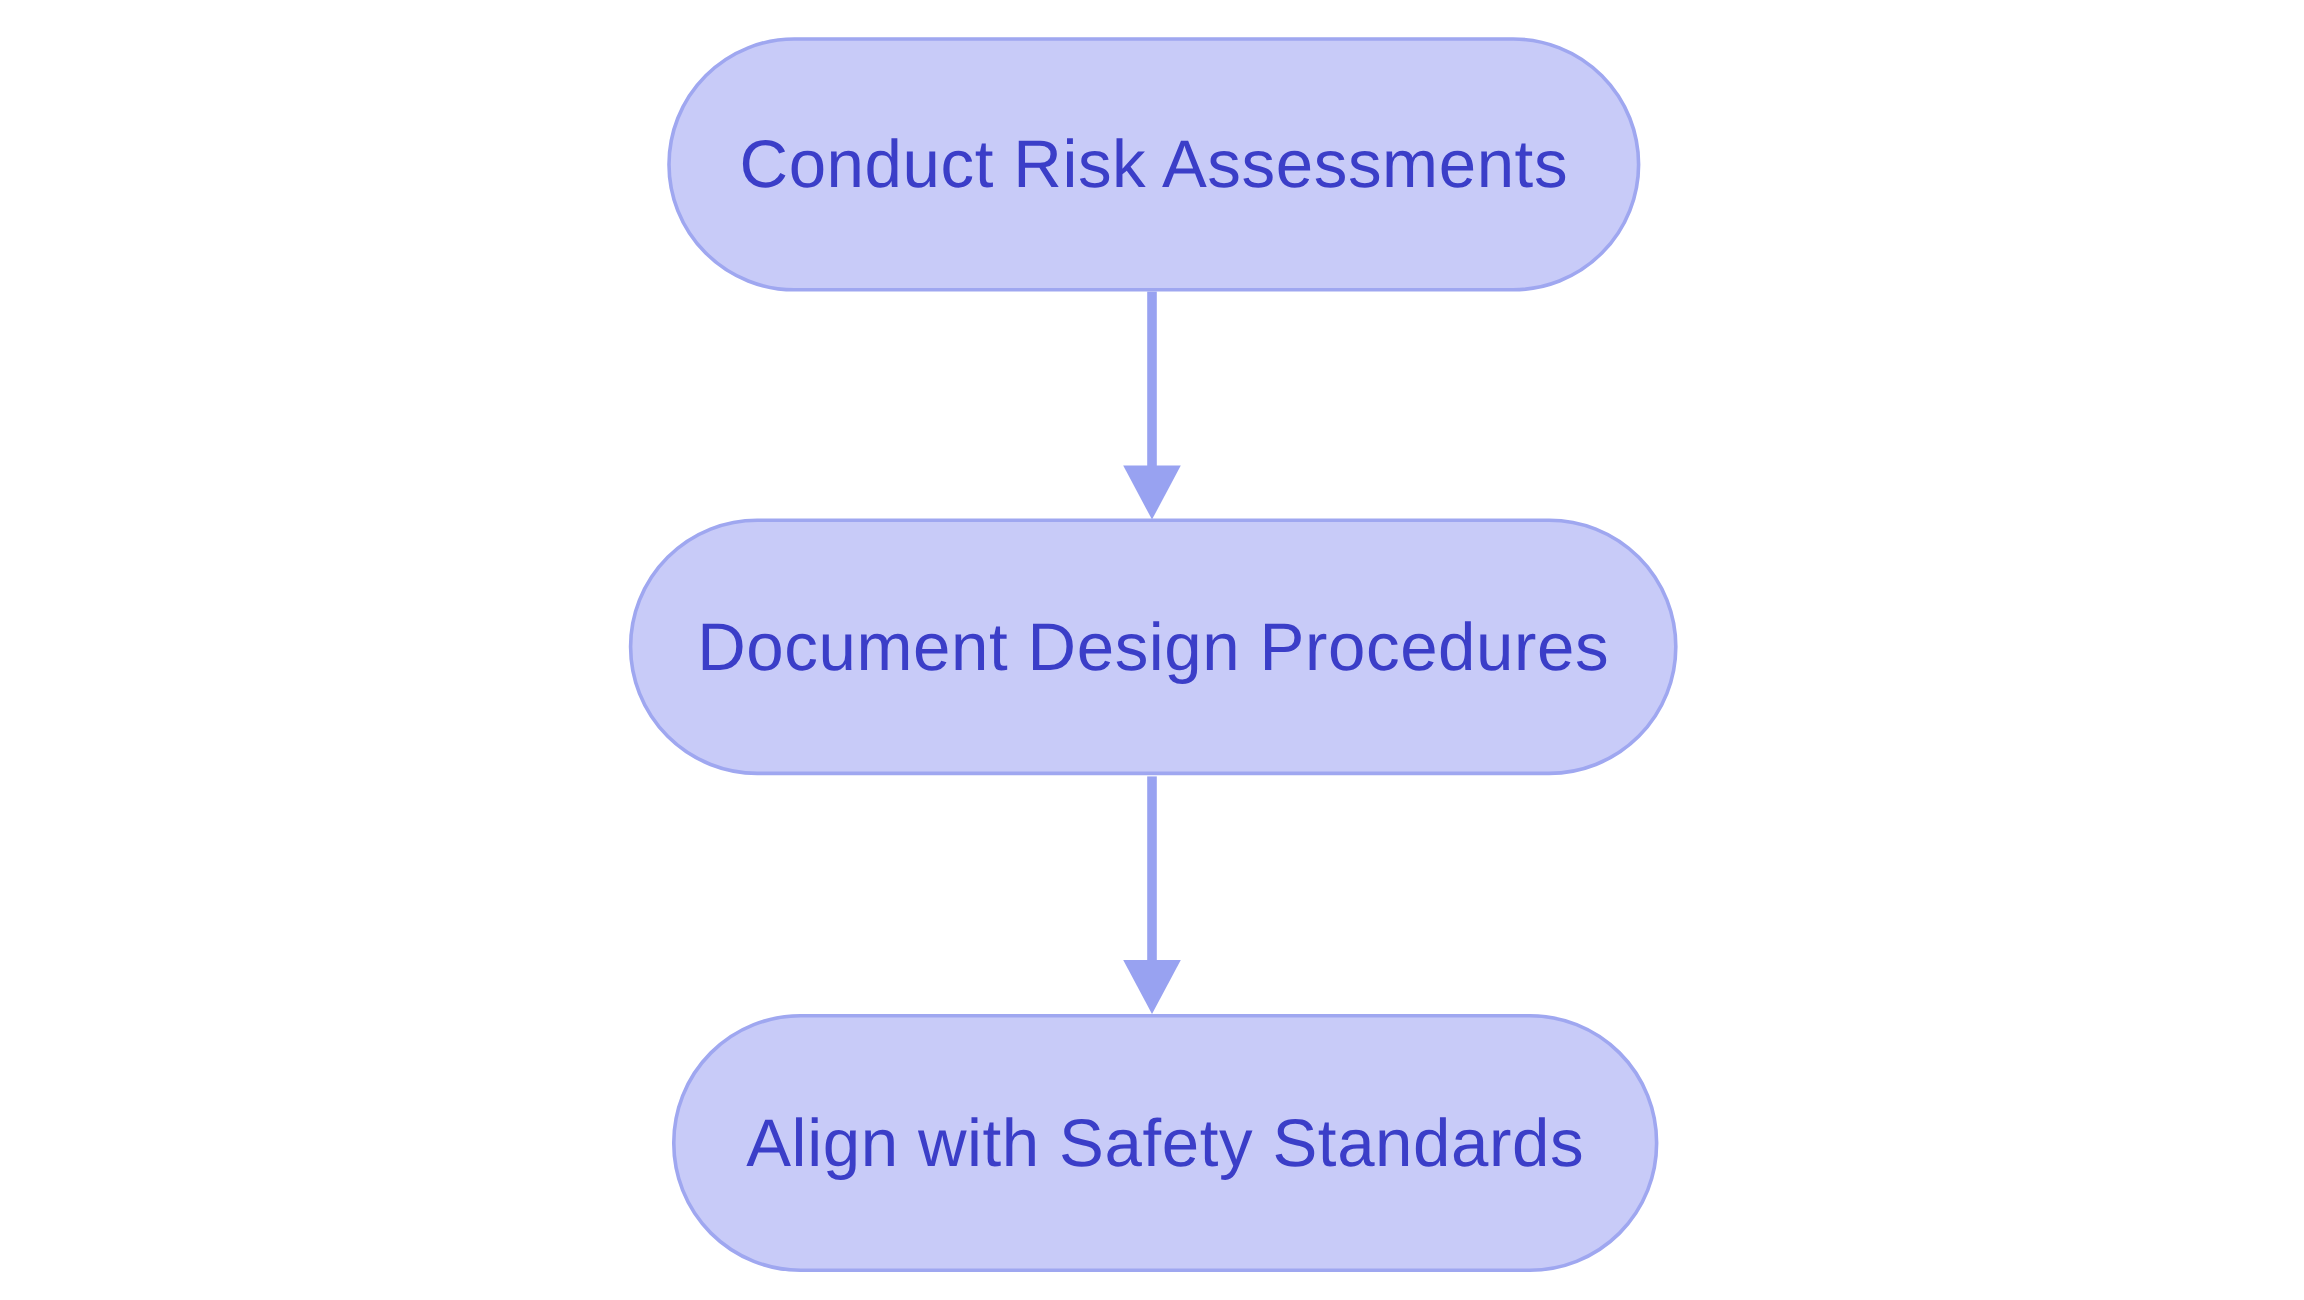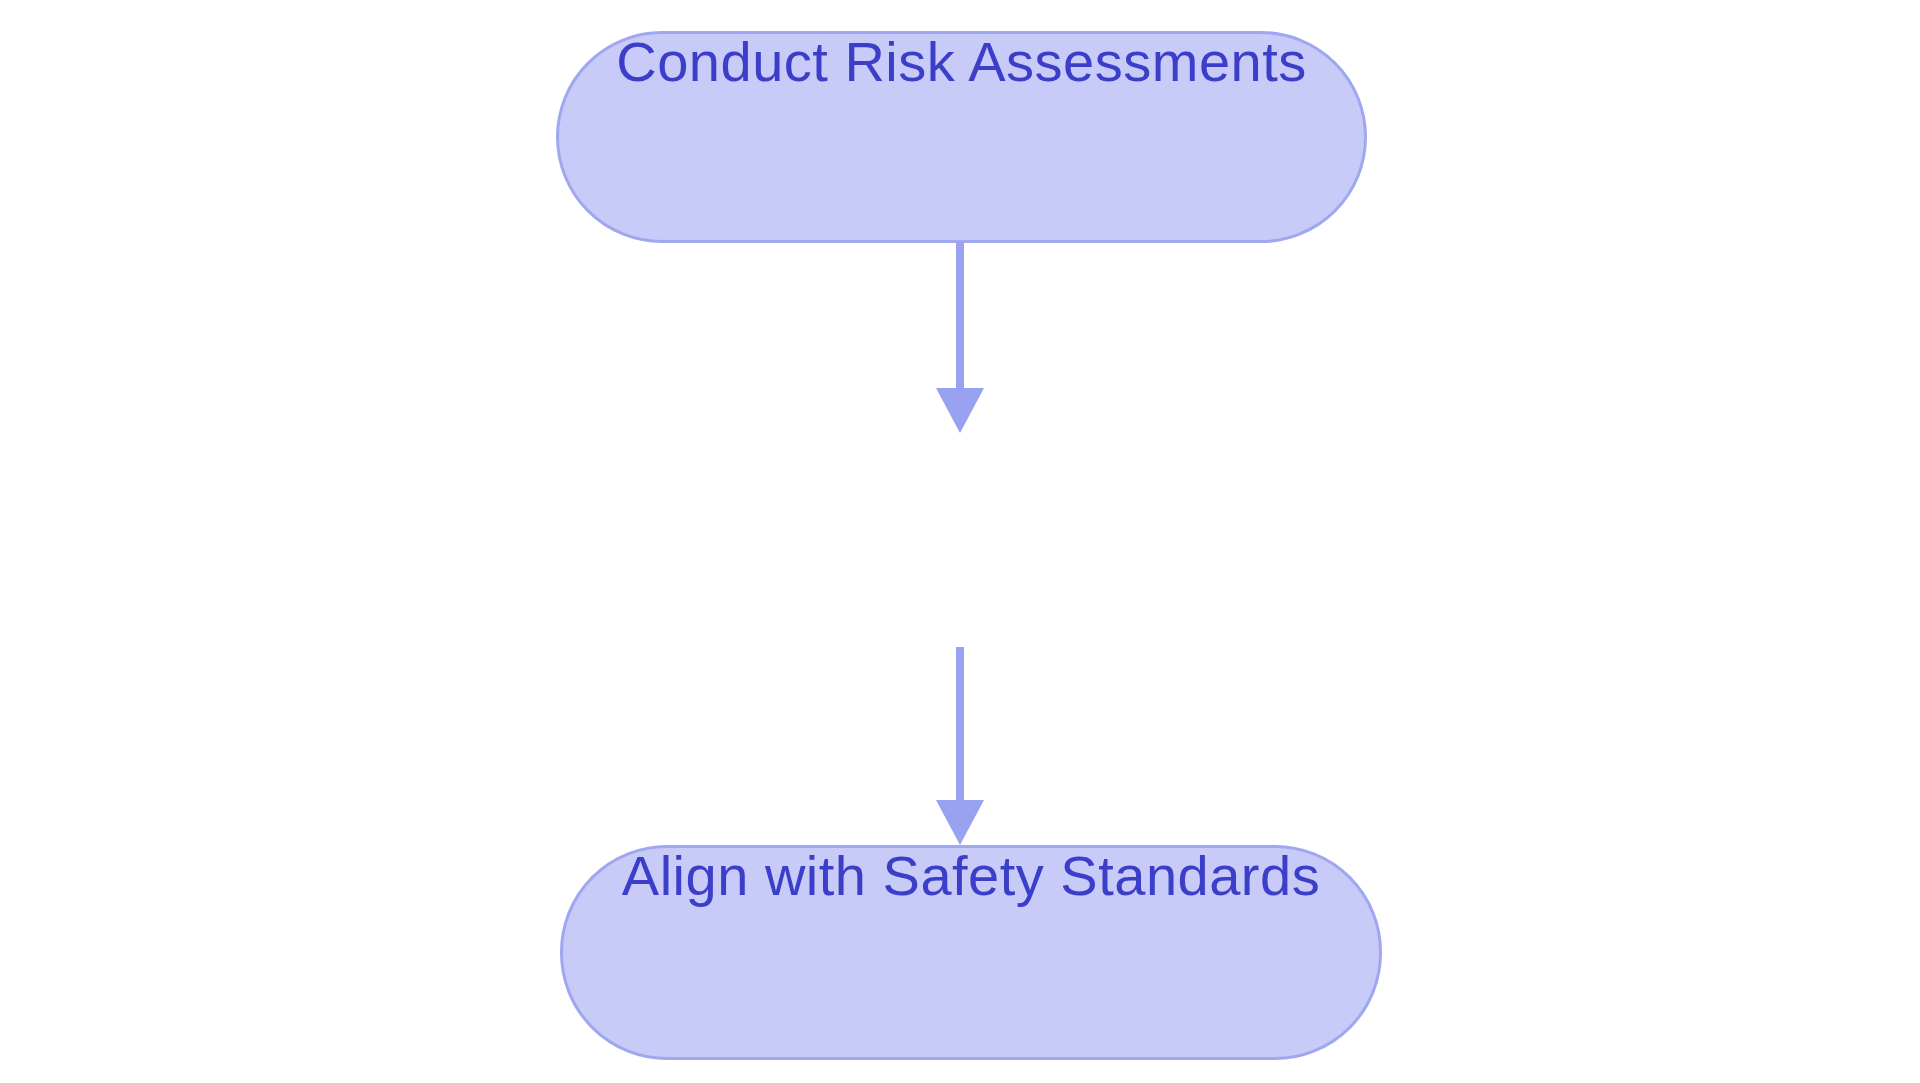--- a/index.html
+++ b/index.html
@@ -15,20 +15,21 @@
     overflow: hidden;
     font-family: "Liberation Sans", sans-serif;
   }
   .node {
     position: absolute;
     box-sizing: border-box;
     background: var(--node-fill, #c8cbf8);
     border: 3px solid var(--node-border, #9fa7f0);
     border-radius: 107px;
     display: flex;
+    align-items: center;
     justify-content: center;
     text-align: center;
   }
   .node-label {
     color: var(--node-text, #3b3ec8);
     font-size: 56px;
     font-weight: 400;
     letter-spacing: 0.5px;
     line-height: 1;
     white-space: nowrap;
@@ -61,20 +62,23 @@
 
 <div class="canvas">
 
   <div class="node node1">
     <span class="node-label">Conduct Risk Assessments</span>
   </div>
 
   <div class="arrow-stem stem1"></div>
   <div class="arrow-head head1"></div>
 
+  <div class="node node2">
+    <span class="node-label">Document Design Procedures</span>
+  </div>
 
   <div class="arrow-stem stem2"></div>
   <div class="arrow-head head2"></div>
 
   <div class="node node3">
     <span class="node-label">Align with Safety Standards</span>
   </div>
 
 </div>
 

